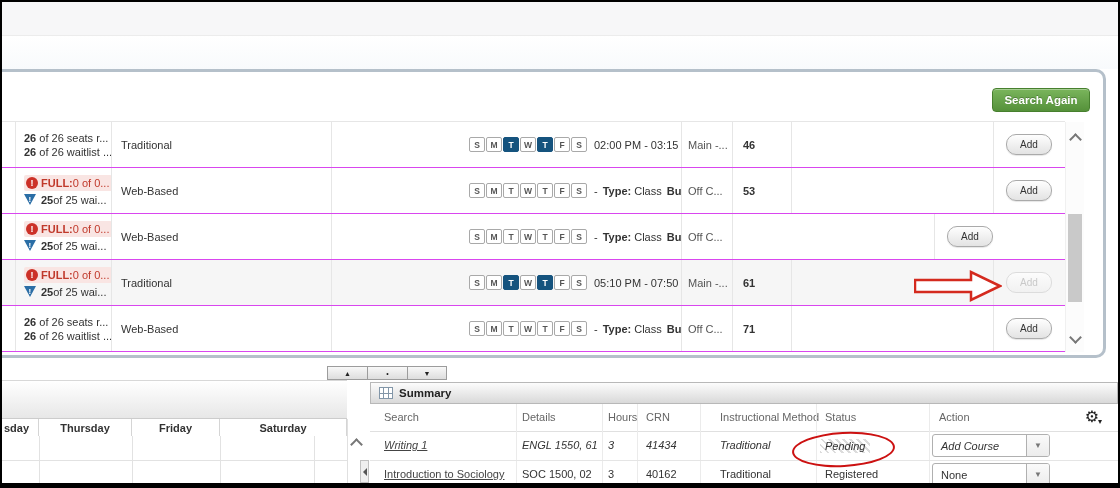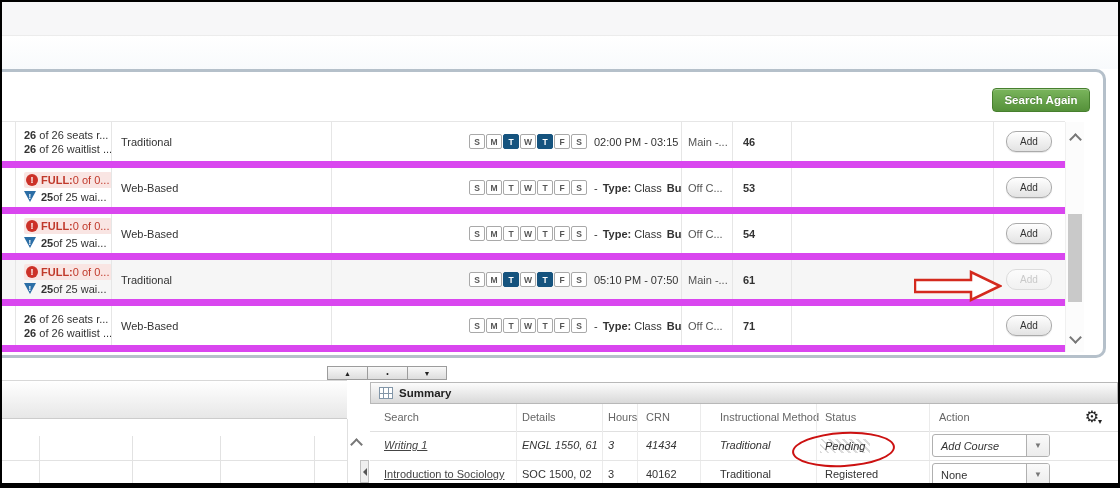--- a/index.html
+++ b/index.html
@@ -10,21 +10,21 @@
   .topband{position:absolute;left:0;top:0;width:100%;height:33px;background:#f7f7f8;border-bottom:1px solid #ececec;}
   .band2{position:absolute;left:0;top:34px;width:100%;height:33px;background:linear-gradient(#ffffff,#f8fafc);}
   
   .results{position:absolute;left:0;top:67px;width:1104px;height:289px;background:#fff;
     border:3px solid #b5c0ca;border-left:none;border-radius:0 10px 10px 0;box-sizing:border-box;}
   .btn-search{position:absolute;left:990px;top:16px;width:98px;height:24px;cursor:pointer;
     background:linear-gradient(#7ab55c,#55913a);border:1px solid #47802e;border-radius:4px;
     color:#fff;font-weight:bold;font-size:11.5px;text-shadow:0 -1px 0 rgba(0,0,0,.25);
     box-shadow:inset 0 1px 0 rgba(255,255,255,.35);}
   .rtable{position:absolute;left:0;top:49px;width:1063px;border-top:1px solid #e6e6e6;}
-  .rrow{display:flex;align-items:center;height:46px;border-bottom:7px solid #d946ef;box-sizing:border-box;padding-left:13px;font-size:11px;}
+  .rrow{display:flex;align-items:center;height:46px;border-bottom:1px solid #d946ef;box-sizing:border-box;padding-left:13px;font-size:11px;}
   .rrow.alt{background:#f6f6f6;}
   .cell{height:100%;display:flex;align-items:center;box-sizing:border-box;overflow:hidden;white-space:nowrap;}
   .c-seats{width:97px;border-left:1px solid #e6e6e6;border-right:1px solid #e6e6e6;padding-left:8px;
     flex-direction:column;align-items:flex-start;justify-content:center;line-height:14px;}
   .c-method{width:220px;padding-left:9px;border-right:1px solid #e6e6e6;}
   .c-gap1{width:137px;}
   .c-meeting{width:213px;border-right:1px solid #e6e6e6;}
   .c-campus{width:51px;padding-left:6px;border-right:1px solid #e6e6e6;color:#555;}
   .c-num{width:59px;padding-left:10px;border-right:1px solid #e6e6e6;font-weight:bold;}
   .c-gap2{width:202px;border-right:1px solid #e6e6e6;}
@@ -213,23 +213,20 @@
               <span class="day">W</span>
               <span class="day">T</span>
               <span class="day">F</span>
               <span class="day">S</span>
             </span>
           <span class="mtxt"><span>-</span><span class="b">Type:</span><span>Class</span><span class="b">Building:</span></span>
         </div>
         <div class="cell c-campus">
             <span>Off C...</span>
           </div>
-        <div class="cell c-num">
-            <span>54</span>
-          </div>
         <div class="cell c-gap2"></div>
         <div class="cell c-add">
             <button class="btn-add">Add</button>
           </div>
       </div>
 
       <div class="rrow alt">
         <div class="cell c-seats">
           <span class="fullbadge">
               <span class="excl">!</span>
@@ -316,20 +313,34 @@
   </div>
 
   <div class="resizer">
     <button class="rz">▲</button>
     <button class="rz">•</button>
     <button class="rz">▼</button>
   </div>
 
   <div class="sched">
     <div class="sched-head"></div>
+    <div class="sched-days">
+      <div class="dh first">
+          <span>sday</span>
+        </div>
+      <div class="dh w2">
+          <span>Thursday</span>
+        </div>
+      <div class="dh w3">
+          <span>Friday</span>
+        </div>
+      <div class="dh w4">
+          <span>Saturday</span>
+        </div>
+    </div>
     <div class="sched-grid">
       <div class="sg-v" style="left:37px"></div>
       <div class="sg-v" style="left:130px"></div>
       <div class="sg-v" style="left:218px"></div>
       <div class="sg-v" style="left:312px"></div>
       <div class="sg-h"></div>
     </div>
     <div class="sched-scroll">
       <span class="sched-up"><span class="chev up"></span></span>
     </div>

